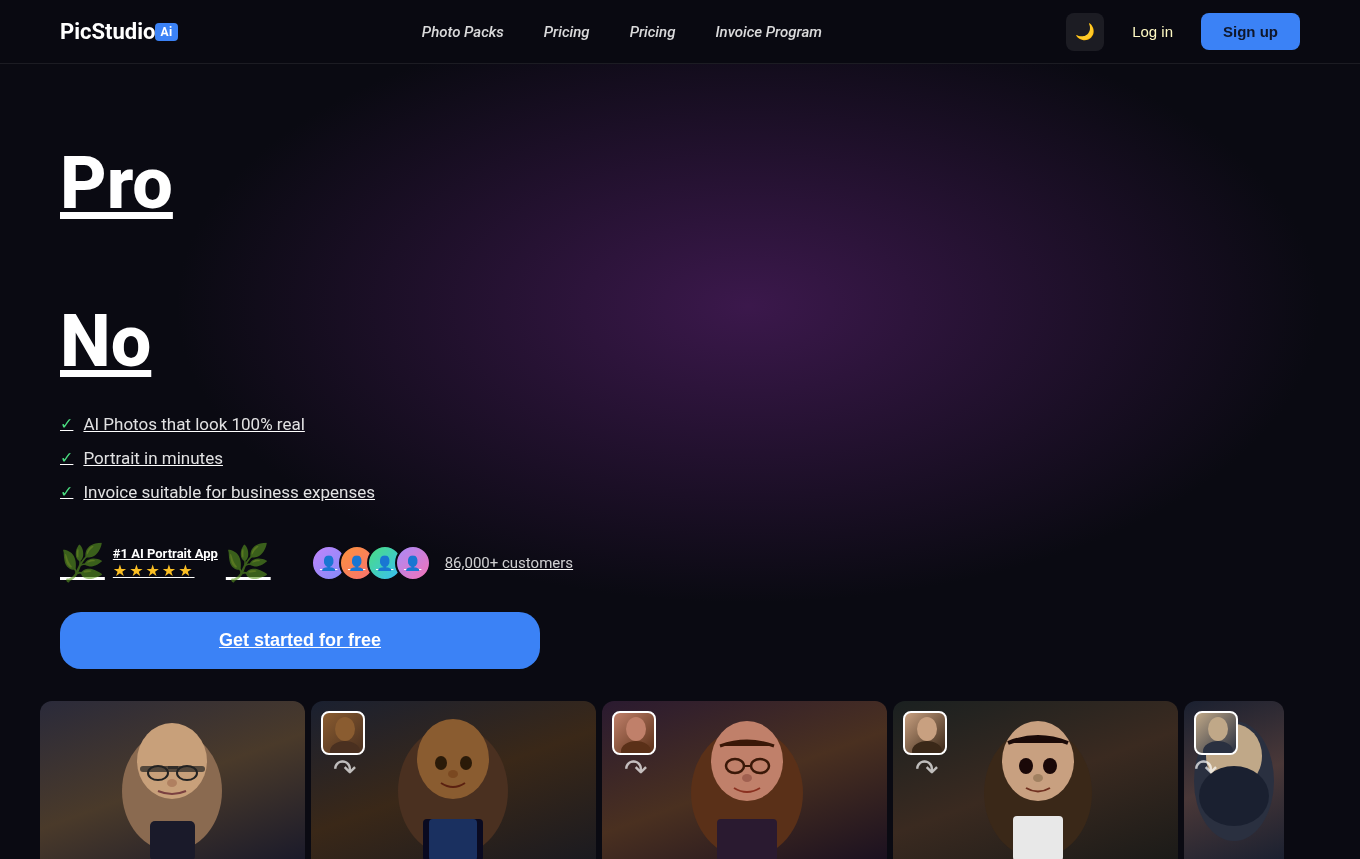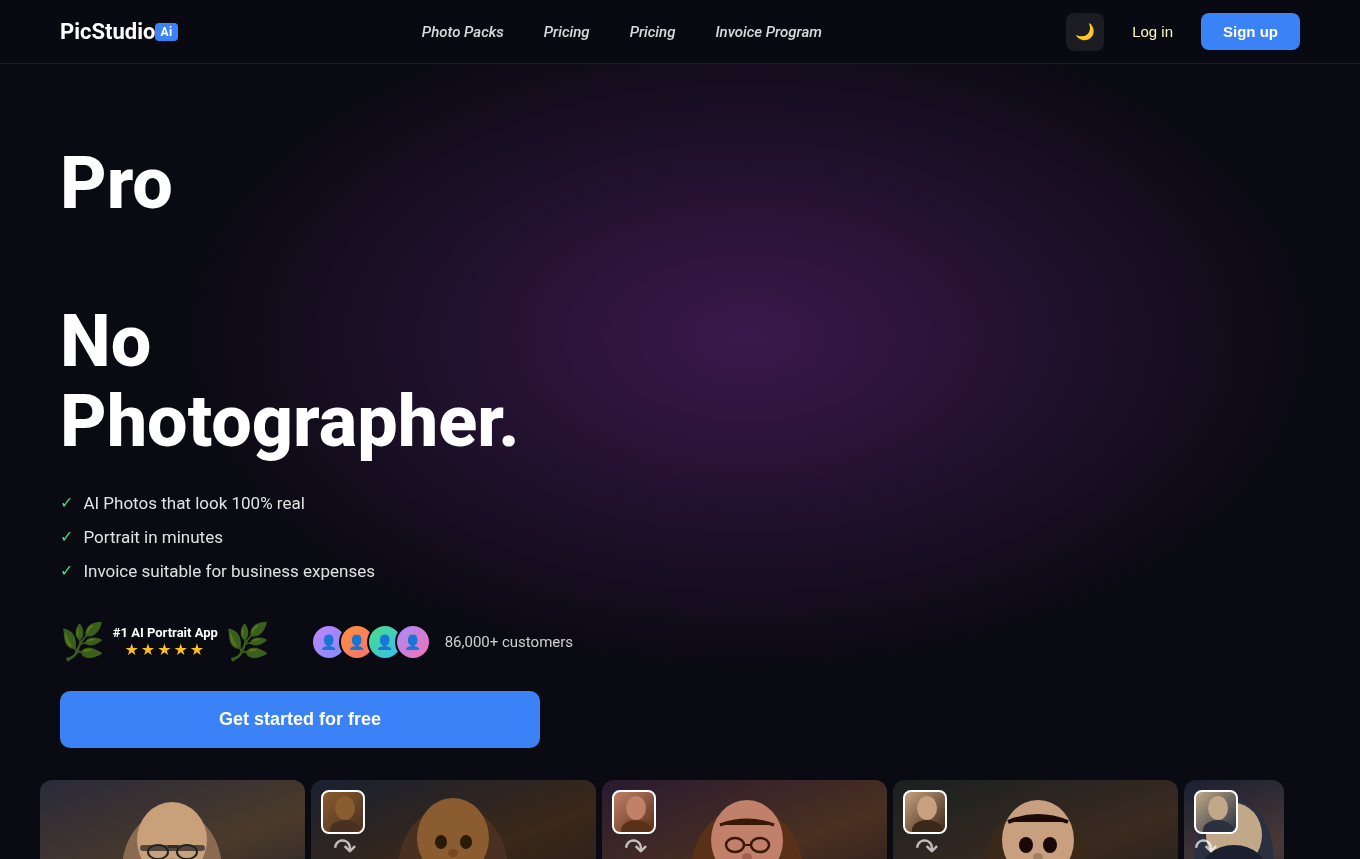--- a/index.html
+++ b/index.html
@@ -77,36 +77,37 @@
       border: none;
       color: #fef9c3;
       font-size: 15px;
       font-weight: 500;
       cursor: pointer;
       padding: 8px 16px;
     }
     .signup-btn {
       background: #3b82f6;
       border: none;
-      color: #ffffff;
+      color: #0f172a;
       font-size: 15px;
       font-weight: 600;
       cursor: pointer;
       padding: 10px 22px;
       border-radius: 8px;
     }
 
     
     .hero {
       position: relative;
       min-height: 560px;
       display: flex;
       align-items: flex-start;
       padding: 80px 60px 0 60px;
       overflow: hidden;
+      text-decoration: underline;
     }
     .hero-bg {
       position: absolute;
       inset: 0;
       background: radial-gradient(ellipse 60% 70% at 55% 40%, rgba(80, 30, 100, 0.7) 0%, rgba(10,10,18,0.95) 70%);
       z-index: 0;
     }
     .hero-content {
       position: relative;
       z-index: 2;
@@ -138,21 +139,21 @@
     .award-badge {
       display: flex;
       align-items: center;
       gap: 0;
     }
     .laurel {
       font-size: 36px;
       color: rgba(255,255,255,0.6);
     }
     .award-text {
-      text-align: center;
+      text-align: left;
       padding: 0 8px;
     }
     .award-title {
       font-size: 13px;
       font-weight: 700;
       color: #fff;
       white-space: nowrap;
     }
     .stars {
       color: #fbbf24;
@@ -190,21 +191,21 @@
       z-index: 2;
       margin-top: 24px;
     }
     .cta-btn {
       background: #3b82f6;
       border: none;
       color: #fff;
       font-size: 18px;
       font-weight: 600;
       padding: 18px 0;
-      border-radius: 10px;
+      border-radius: 21px;
       cursor: pointer;
       width: 480px;
       display: block;
     }
 
     
     .photos-strip {
       display: flex;
       gap: 6px;
       padding: 0 0 0 40px;
@@ -280,21 +281,20 @@
 </nav>
 
 <section class="hero">
   <div class="hero-bg"></div>
 
   <div class="hero-content">
     <h1 class="hero-title">
       <span>Pro</span><br>
       <br>
       <span>No</span><br>
-      <span>Photographer.</span>
     </h1>
 
     <ul class="hero-features">
       <li>
         <span class="check-icon">✓</span>
         <span>AI Photos that look 100% real</span>
       </li>
       <li>
         <span class="check-icon">✓</span>
         <span>Portrait in minutes</span>

